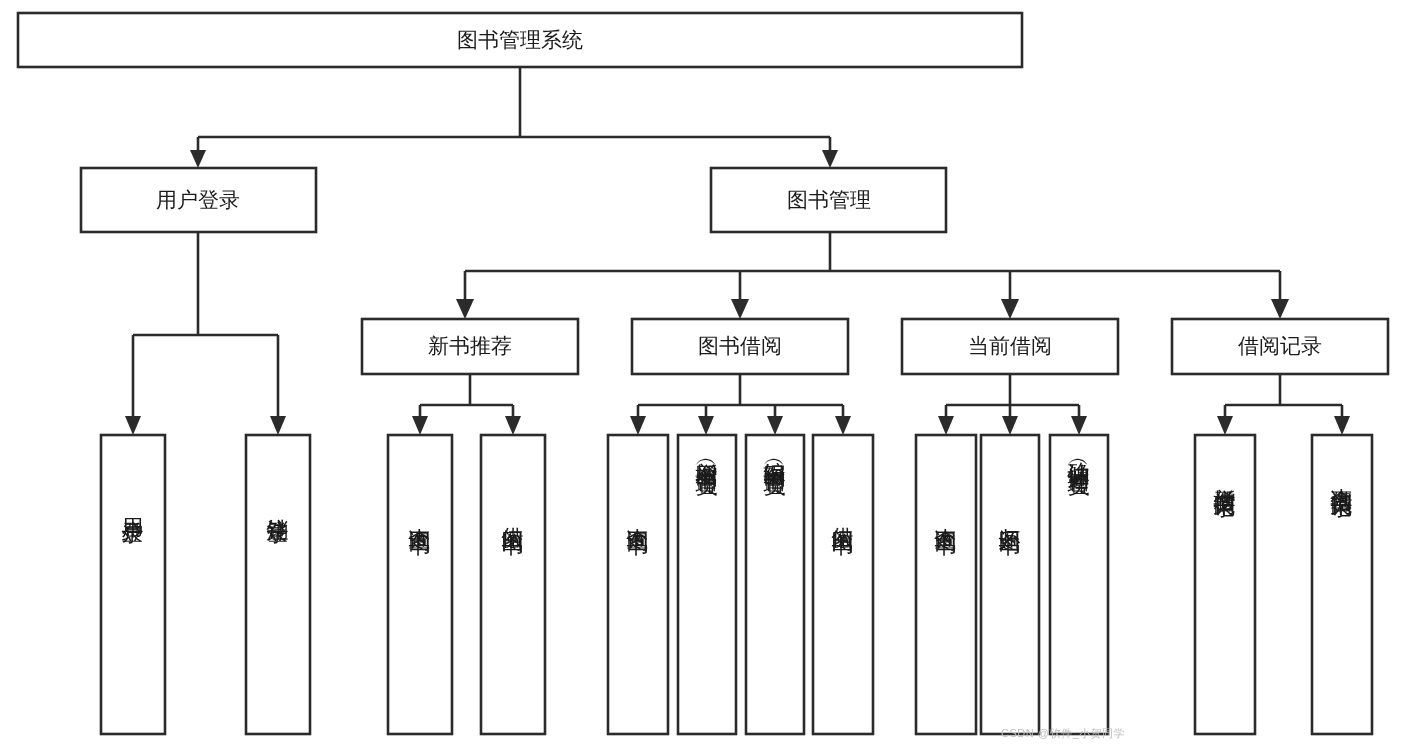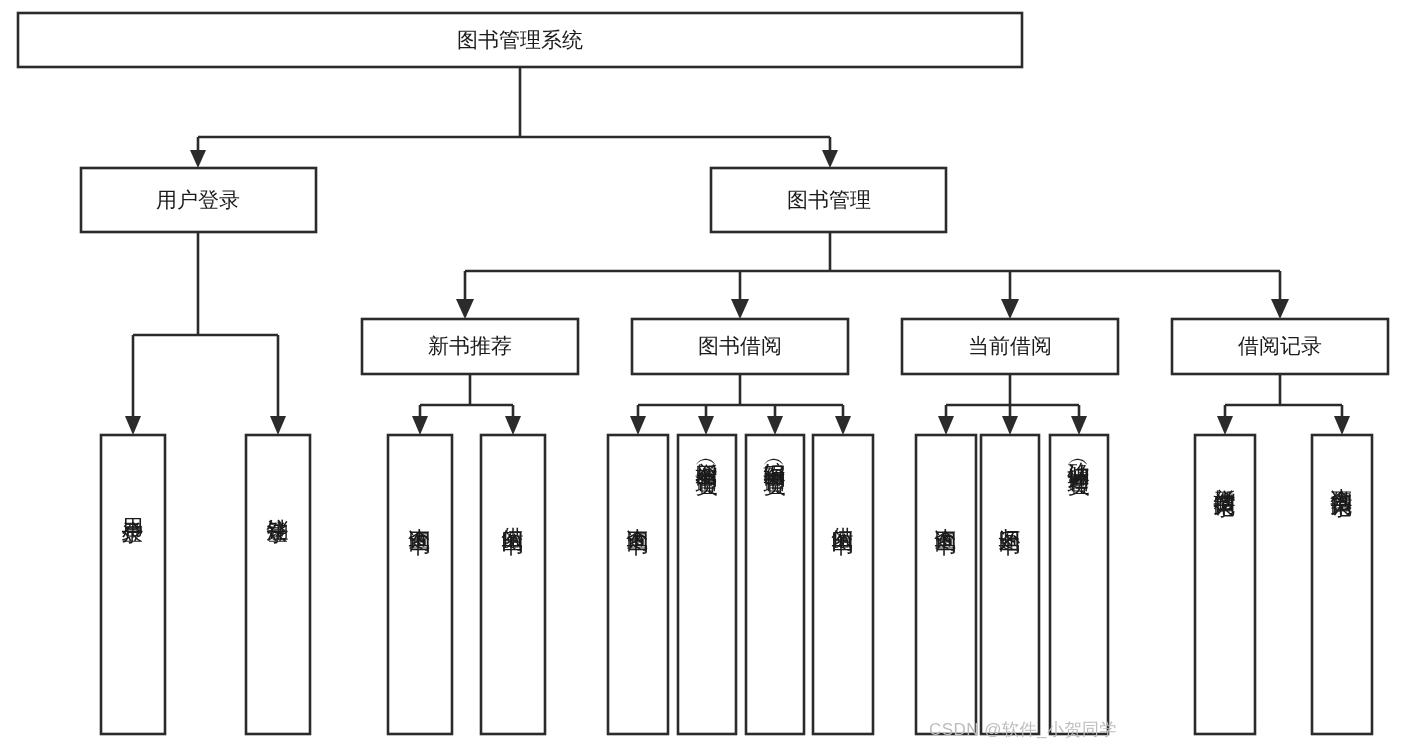--- a/index.html
+++ b/index.html
@@ -57,24 +57,24 @@
     line-height: 1.05;
     color: #1b1b1b;
     letter-spacing: 2px;
     text-align: center;
     white-space: nowrap;
     transform: translateX(-50%);
     pointer-events: none;
   }
   .watermark {
     position: absolute;
-    right: 16px;
+    right: 8px;
     bottom: 6px;
     font-family: "Liberation Sans", "DejaVu Sans", sans-serif;
-    font-size: 17px;
+    font-size: 11px;
     color: #bdbdbd;
     white-space: nowrap;
     letter-spacing: 0.5px;
   }
 </style>
 </head>
 <body>
 
 <div id="diagram-root">
 

